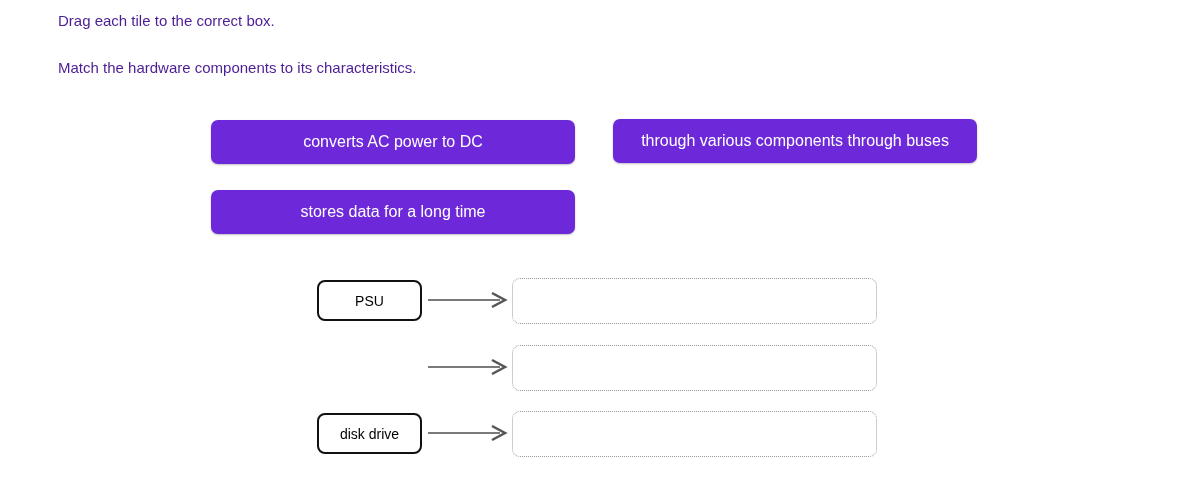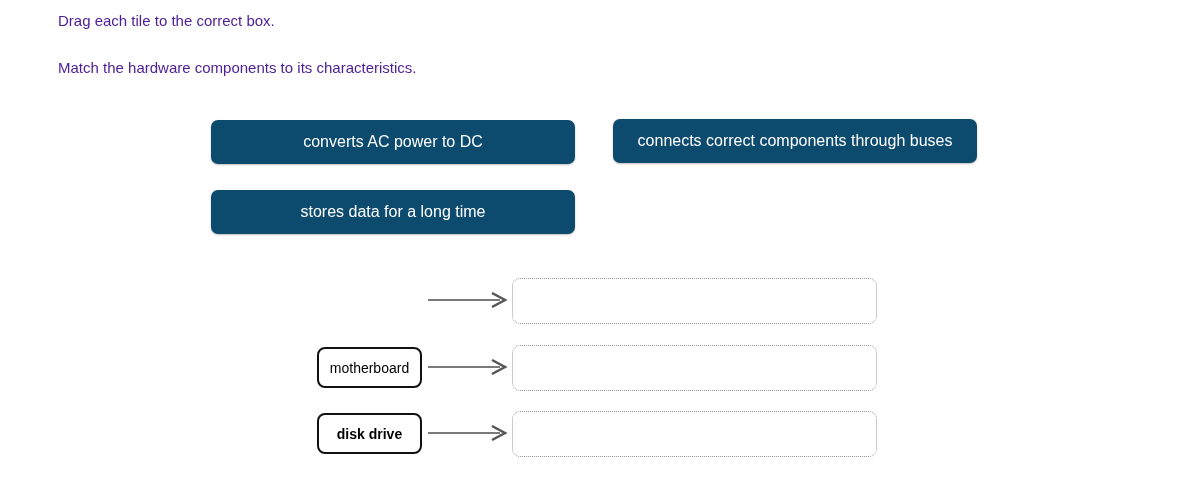--- a/index.html
+++ b/index.html
@@ -24,21 +24,21 @@
     line-height: 1.2;
     color: #4c1d95;
     white-space: nowrap;
   }
   #instruction-1 { top: 12px; }
   #instruction-2 { top: 59px; }
 
   
   .tile {
     position: absolute;
-    background: #0c4a6e;
+    background: #6d28d9;
     color: #ffffff;
     border-radius: 7px;
     font-size: 16px;
     display: flex;
     align-items: center;
     justify-content: center;
     box-sizing: border-box;
     box-shadow: 0 1px 2px rgba(0,0,0,0.25);
     cursor: move;
     white-space: nowrap;
@@ -50,21 +50,21 @@
 
   
   .match-row {
     position: absolute;
     left: 0;
     width: 1200px;
     height: 46px;
   }
   #match-row-0 { top: 278px; }
   #match-row-1 { top: 345px; }
-  #match-row-2 { top: 411px; font-weight: bold; }
+  #match-row-2 { top: 411px; }
 
   .term-box {
     position: absolute;
     left: 317px;
     top: 2px;
     width: 105px;
     height: 41px;
     border: 2.5px solid #111111;
     border-radius: 8px;
     background: #ffffff;
@@ -108,39 +108,39 @@
 <div class="instruction" id="instruction-1">Drag each tile to the correct box.</div>
 <div class="instruction" id="instruction-2">Match the hardware components to its characteristics.</div>
 
 <div class="tile" id="tile-0">
   <span>converts AC power to DC</span>
 </div>
 <div class="tile" id="tile-1">
   <span>stores data for a long time</span>
 </div>
 <div class="tile" id="tile-2">
-  <span>connects correct components through buses</span>
+  <span>through various components through buses</span>
 </div>
 
 <div class="match-row" id="match-row-0">
+  <div class="term-box">
+    <span>PSU</span>
+  </div>
   <span class="arrow">
     <svg width="82" height="20" viewBox="0 0 82 20" xmlns="http://www.w3.org/2000/svg">
       <line x1="0" y1="10" x2="72" y2="10" stroke="#7a7a7a" stroke-width="2"></line>
       <polyline points="64,3 77,10 64,17" fill="none" stroke="#555555" stroke-width="2.5"></polyline>
     </svg>
   </span>
   <div class="drop-box">
     <span></span>
   </div>
 </div>
 
 <div class="match-row" id="match-row-1">
-  <div class="term-box">
-    <span>motherboard</span>
-  </div>
   <span class="arrow">
     <svg width="82" height="20" viewBox="0 0 82 20" xmlns="http://www.w3.org/2000/svg">
       <line x1="0" y1="10" x2="72" y2="10" stroke="#7a7a7a" stroke-width="2"></line>
       <polyline points="64,3 77,10 64,17" fill="none" stroke="#555555" stroke-width="2.5"></polyline>
     </svg>
   </span>
   <div class="drop-box">
     <span></span>
   </div>
 </div>

